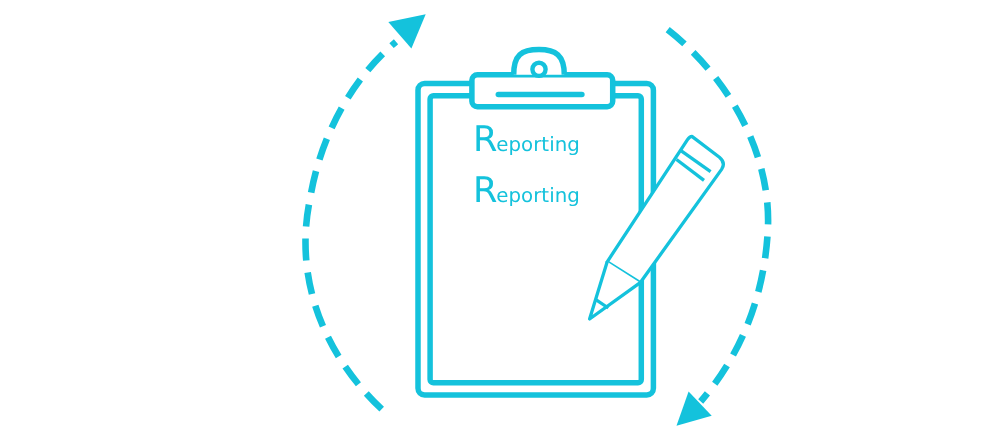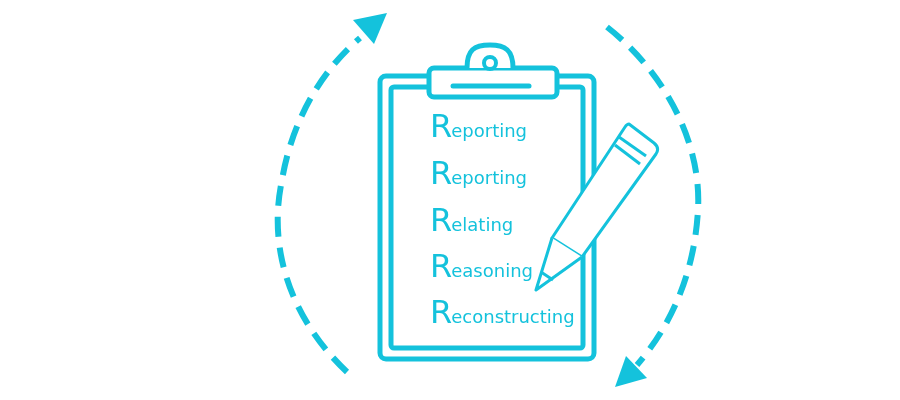--- a/index.html
+++ b/index.html
@@ -44,22 +44,13 @@
       <line x1="499" y1="272" x2="511" y2="280"></line>
     </g>
   </svg>
 
   <div class="item" style="top:110px">
     <span class="cap">R</span><span class="rest">eporting</span>
   </div>
   <div class="item" style="top:157px">
     <span class="cap">R</span><span class="rest">eporting</span>
   </div>
-  <div class="item" style="top:204px">
-    <span class="cap">R</span><span class="rest">elating</span>
-  </div>
-  <div class="item" style="top:250px">
-    <span class="cap">R</span><span class="rest">easoning</span>
-  </div>
-  <div class="item" style="top:296px">
-    <span class="cap">R</span><span class="rest">econstructing</span>
-  </div>
 </div>
 
 </body></html>

